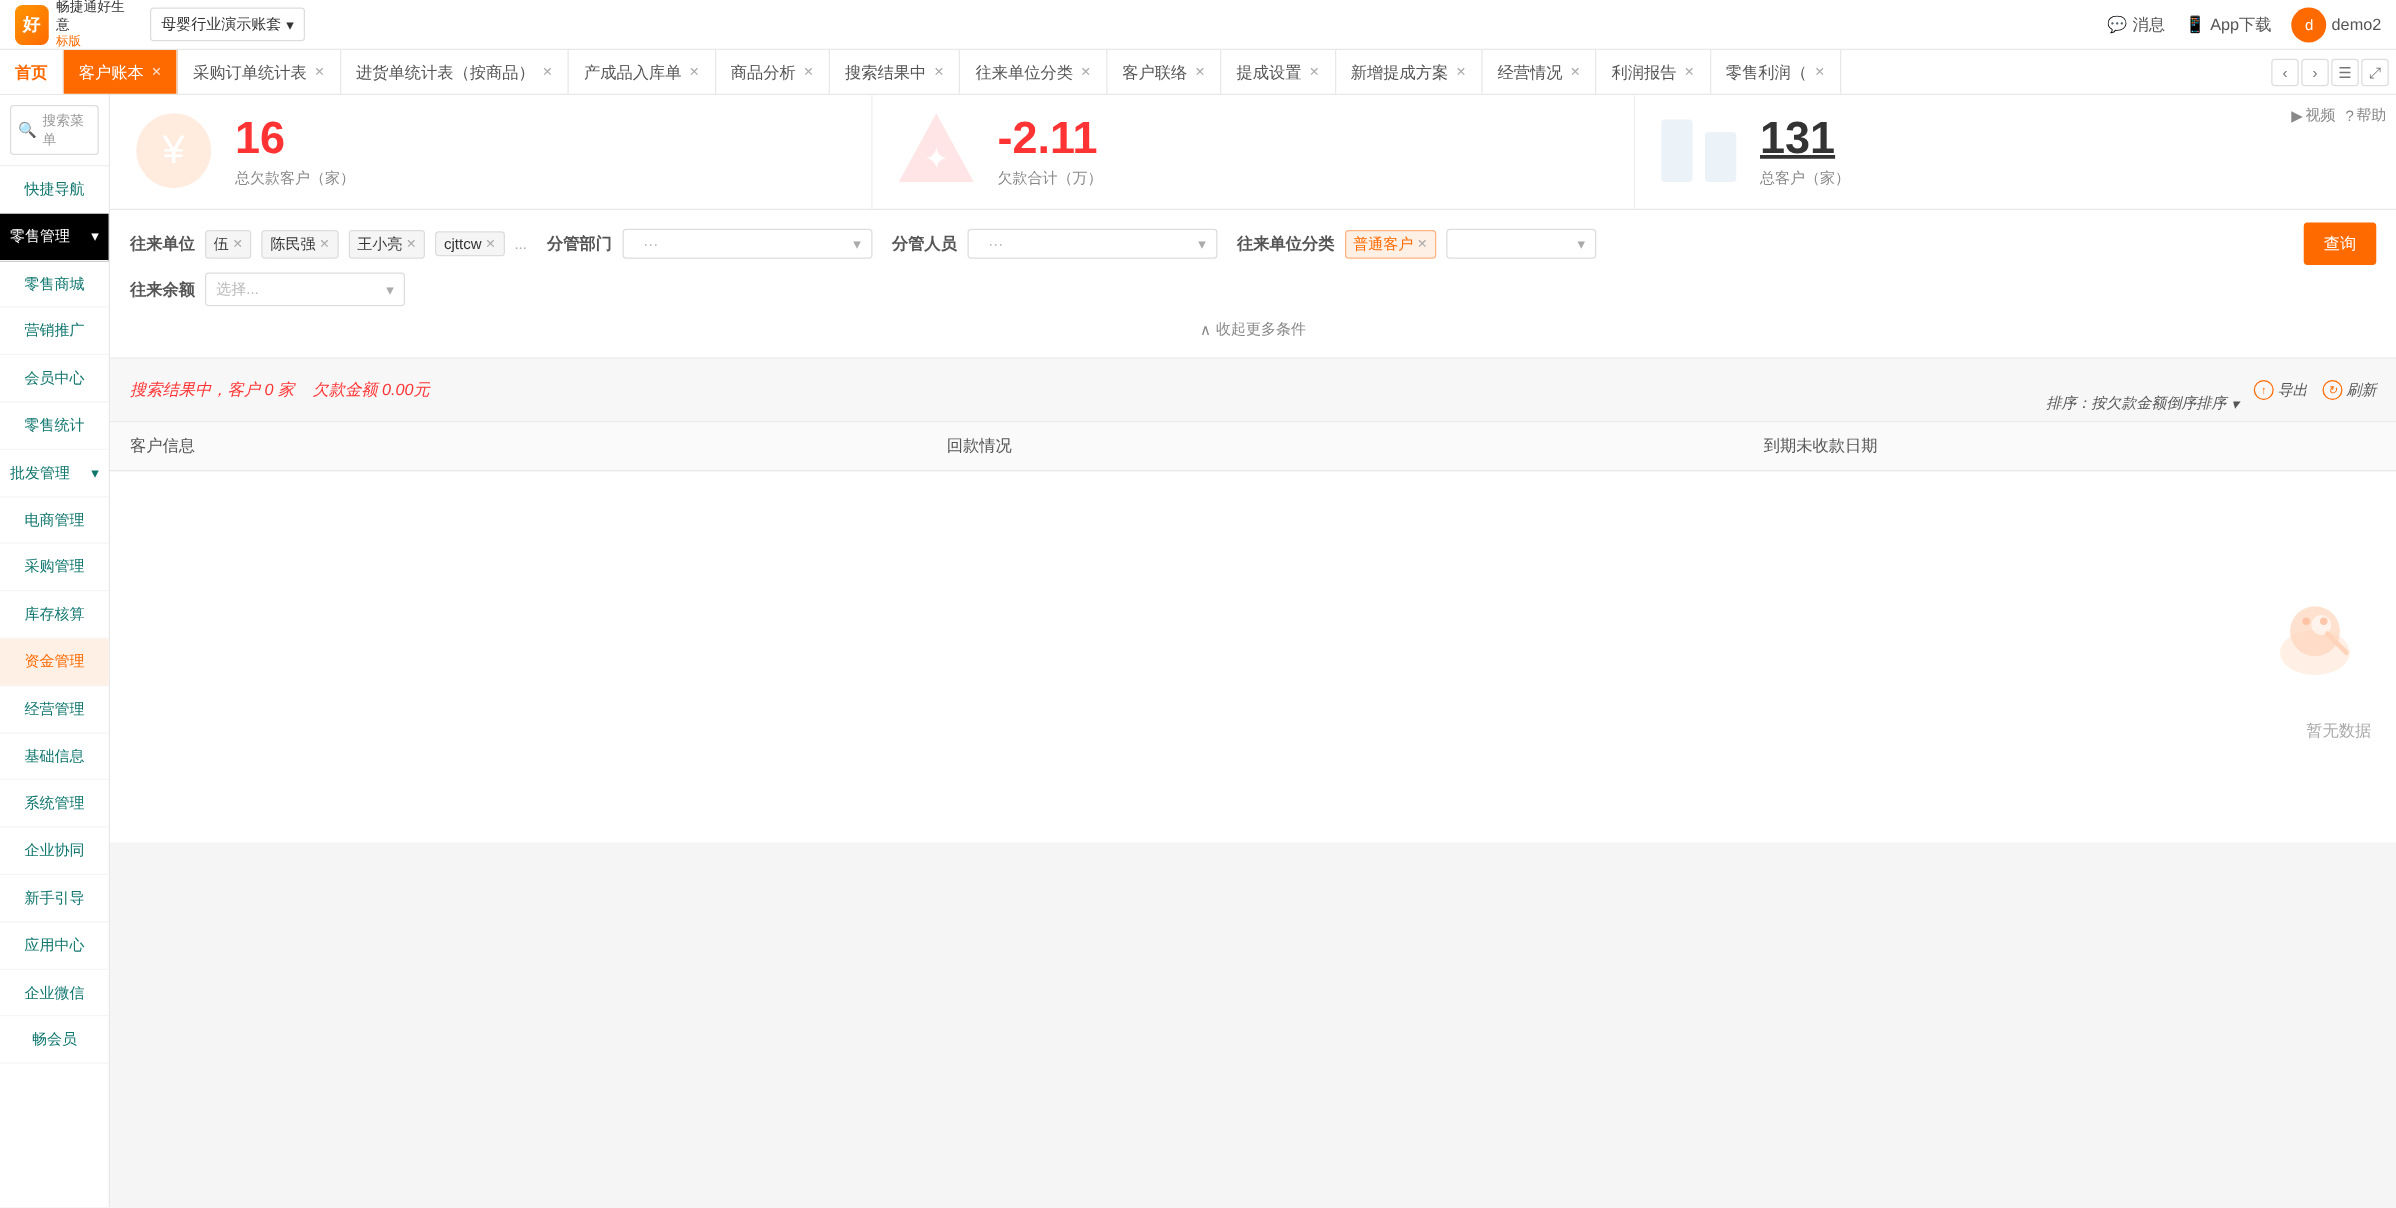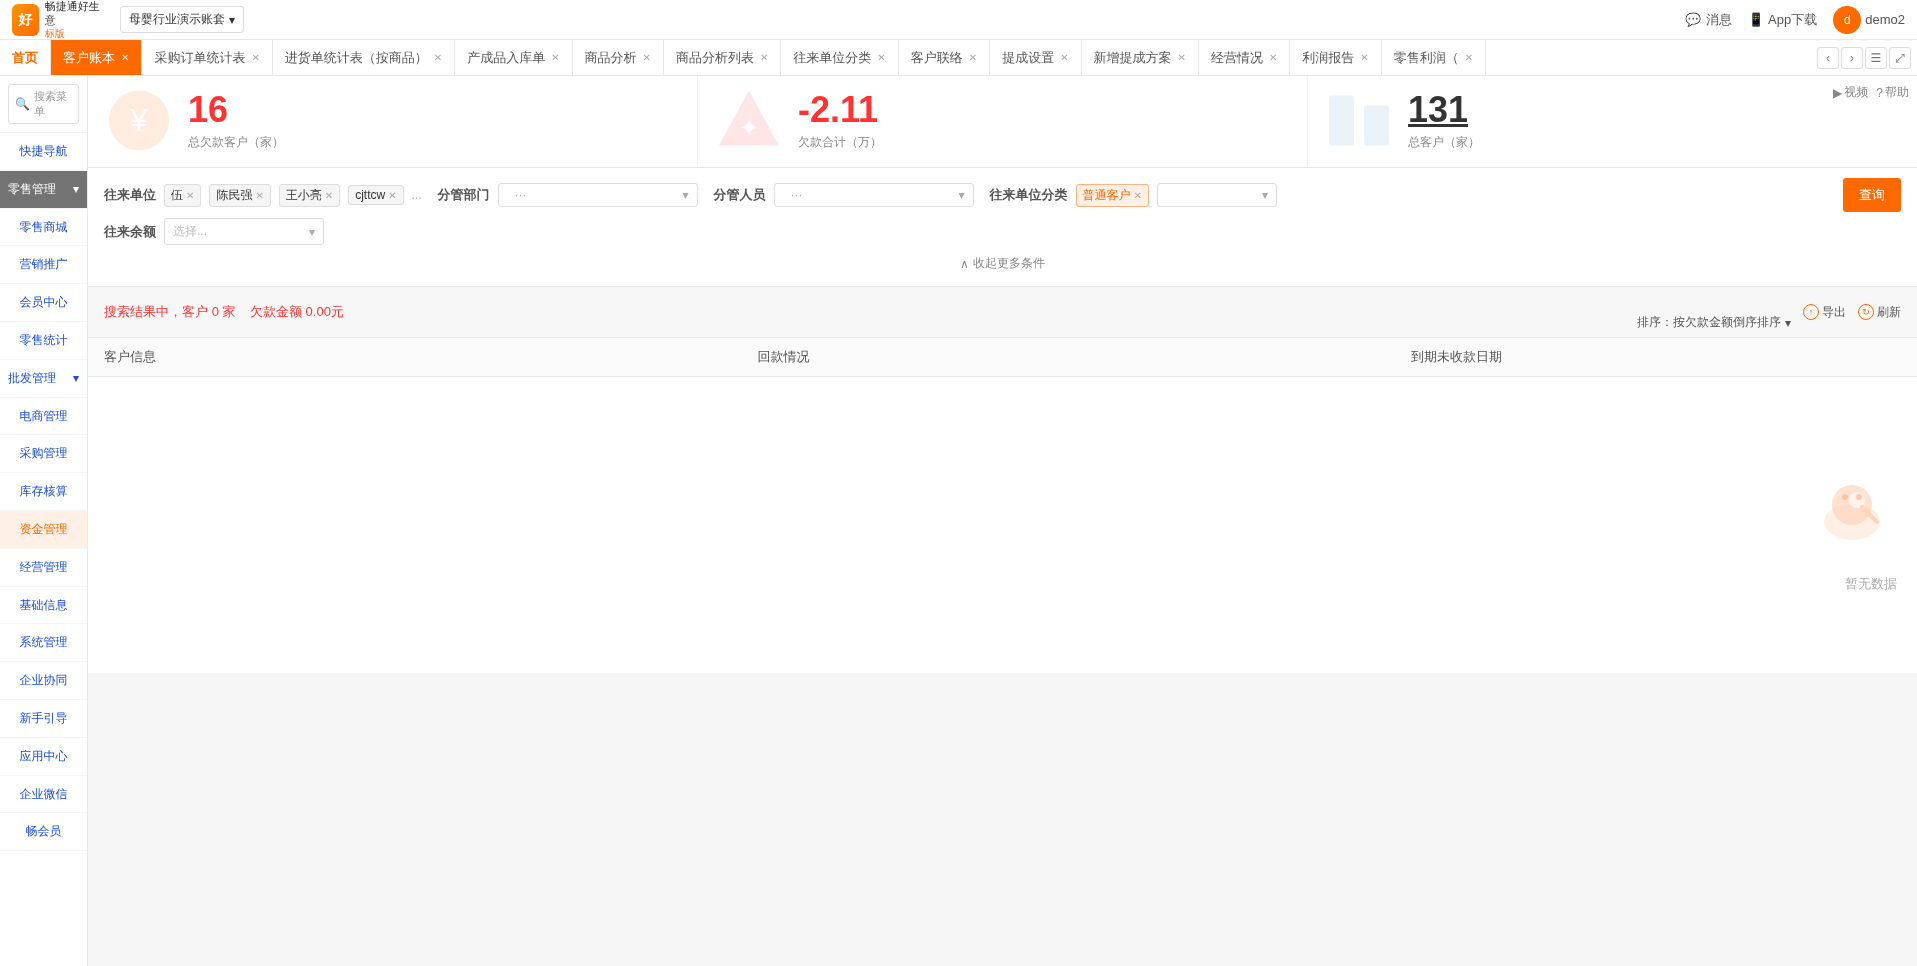--- a/index.html
+++ b/index.html
@@ -25,21 +25,21 @@
     .nav-tab-actions { display: flex; align-items: center; margin-left: auto; padding: 0 6px; gap: 2px; }
     .nav-tab-action-btn { width: 22px; height: 22px; display: flex; align-items: center; justify-content: center; cursor: pointer; color: #777; border: 1px solid #ddd; border-radius: 3px; font-size: 12px; }
 
     
     .main-layout { display: flex; flex: 1; overflow: hidden; }
 
     
     .sidebar { width: 88px; background: #fff; border-right: 1px solid #e8e8e8; display: flex; flex-direction: column; overflow-y: auto; flex-shrink: 0; }
     .sidebar-search { padding: 8px; border-bottom: 1px solid #f0f0f0; }
     .sidebar-search-box { width: 100%; padding: 4px 6px; border: 1px solid #ddd; border-radius: 3px; font-size: 12px; color: #999; display: flex; align-items: center; gap: 4px; cursor: pointer; }
-    .sidebar-nav-item { display: flex; align-items: center; justify-content: center; padding: 10px 4px; cursor: pointer; font-size: 12px; color: #1d4ed8; border-bottom: 1px solid #f5f5f5; text-align: center; line-height: 1.4; }
+    .sidebar-nav-item { display: flex; align-items: center; justify-content: center; padding: 10px 4px; cursor: pointer; font-size: 12px; color: #0f766e; border-bottom: 1px solid #f5f5f5; text-align: center; line-height: 1.4; }
     .sidebar-nav-item.active { background: #ff6a00; color: #fff; }
 
     
     .content { flex: 1; overflow-y: auto; background: #f5f5f5; }
 
     
     .stats-banner { background: #fff; display: flex; align-items: stretch; border-bottom: 1px solid #e8e8e8; }
     .stat-card { flex: 1; display: flex; align-items: center; padding: 16px 20px; gap: 16px; border-right: 1px solid #f0f0f0; position: relative; }
     .stat-card:last-child { border-right: none; }
     .stat-info { display: flex; flex-direction: column; }
@@ -58,21 +58,21 @@
     .filter-tag .tag-close { color: #aaa; cursor: pointer; font-size: 10px; }
     .filter-more { font-size: 12px; color: #aaa; cursor: pointer; }
     .filter-select { display: inline-flex; align-items: center; gap: 4px; padding: 4px 8px; border: 1px solid #ddd; border-radius: 3px; font-size: 12px; color: #555; min-width: 120px; cursor: pointer; background: #fff; }
     .filter-select-wide { min-width: 200px; }
     .filter-select .arrow { color: #aaa; margin-left: auto; }
     .filter-extra-dots { color: #aaa; cursor: pointer; padding: 0 4px; }
     .collapse-btn { display: flex; align-items: center; gap: 4px; font-size: 12px; color: #888; cursor: pointer; padding: 4px 12px; }
     .filter-tag-special { background: #fff0e6; border: 1px solid #ffb380; color: #ff6a00; }
 
     
-    .result-bar { background: #f7f7f7; padding: 6px 16px; display: flex; align-items: center; justify-content: space-between; border-bottom: 1px solid #e8e8e8; }
+    .result-bar { background: #f7f7f7; padding: 6px 16px; display: flex; align-items: center; justify-content: space-between; border-bottom: 1px solid #e8e8e8; font-style: italic; }
     .result-info { font-size: 13px; color: #555; }
     .result-info span { color: #ff3333; }
     .result-actions { display: flex; align-items: center; gap: 12px; font-size: 12px; color: #555; }
     .result-sort { display: flex; align-items: center; gap: 4px; cursor: pointer; margin-top: 21px; }
     .result-action-btn { display: flex; align-items: center; gap: 3px; cursor: pointer; color: #555; }
     .result-action-btn .icon-circle { width: 16px; height: 16px; border-radius: 50%; border: 1px solid #ff6a00; display: flex; align-items: center; justify-content: center; font-size: 9px; color: #ff6a00; }
 
     
     .table-area { background: #fff; }
     .table-header { display: flex; padding: 10px 16px; border-bottom: 1px solid #e8e8e8; background: #fafafa; }
@@ -135,21 +135,21 @@
   </div>
   <div class="nav-tab">
     <span>产成品入库单</span>
     <span class="close-x">✕</span>
   </div>
   <div class="nav-tab">
     <span>商品分析</span>
     <span class="close-x">✕</span>
   </div>
   <div class="nav-tab">
-    <span>商品分析列表</span>
+    <span>搜索结果中</span>
     <span class="close-x">✕</span>
   </div>
   <div class="nav-tab">
     <span>往来单位分类</span>
     <span class="close-x">✕</span>
   </div>
   <div class="nav-tab">
     <span>客户联络</span>
     <span class="close-x">✕</span>
   </div>
@@ -186,21 +186,21 @@
   <div class="sidebar">
     <div class="sidebar-search">
       <div class="sidebar-search-box">
         <span>🔍</span>
         <span style="font-size:11px;">搜索菜单</span>
       </div>
     </div>
     <div class="sidebar-nav-item">
       <span>快捷导航</span>
     </div>
-    <div class="sidebar-nav-item active" style="background:#737373;color:#fff;justify-content:space-between;padding:10px 8px;">
+    <div class="sidebar-nav-item active" style="background:#000000;color:#fff;justify-content:space-between;padding:10px 8px;">
       <span>零售管理</span>
       <span>▾</span>
     </div>
     <div class="sidebar-nav-item">
       <span>零售商城</span>
     </div>
     <div class="sidebar-nav-item">
       <span>营销推广</span>
     </div>
     <div class="sidebar-nav-item">

